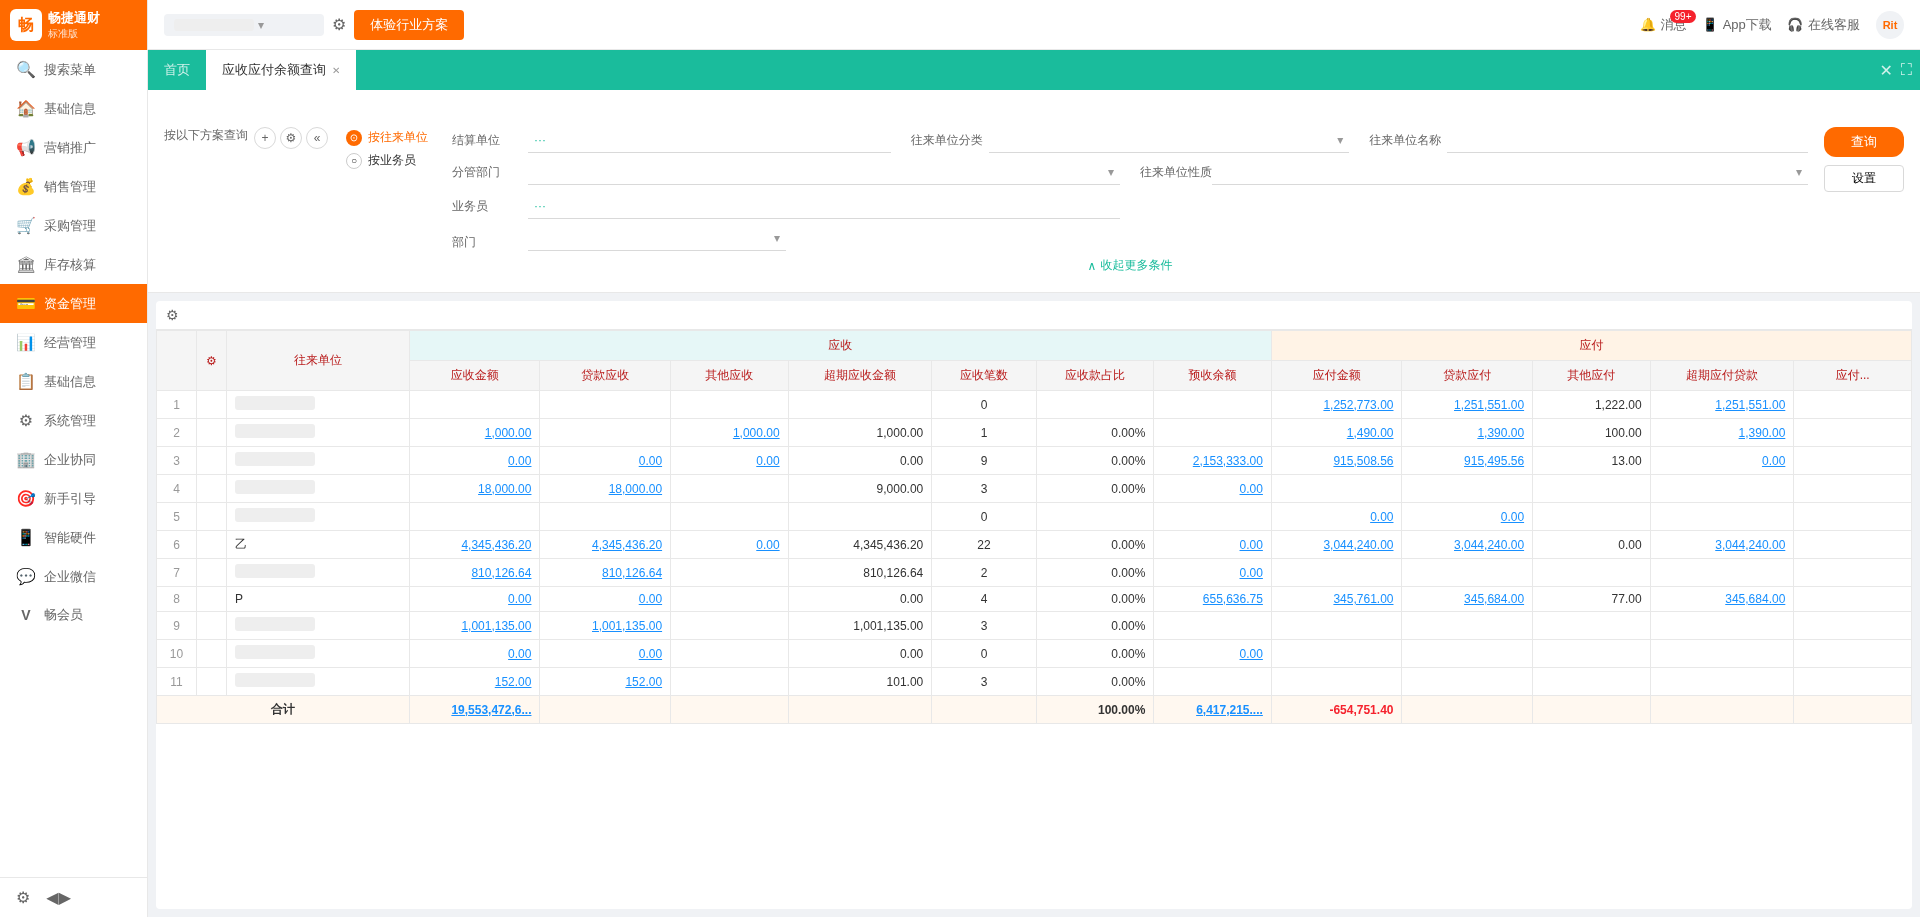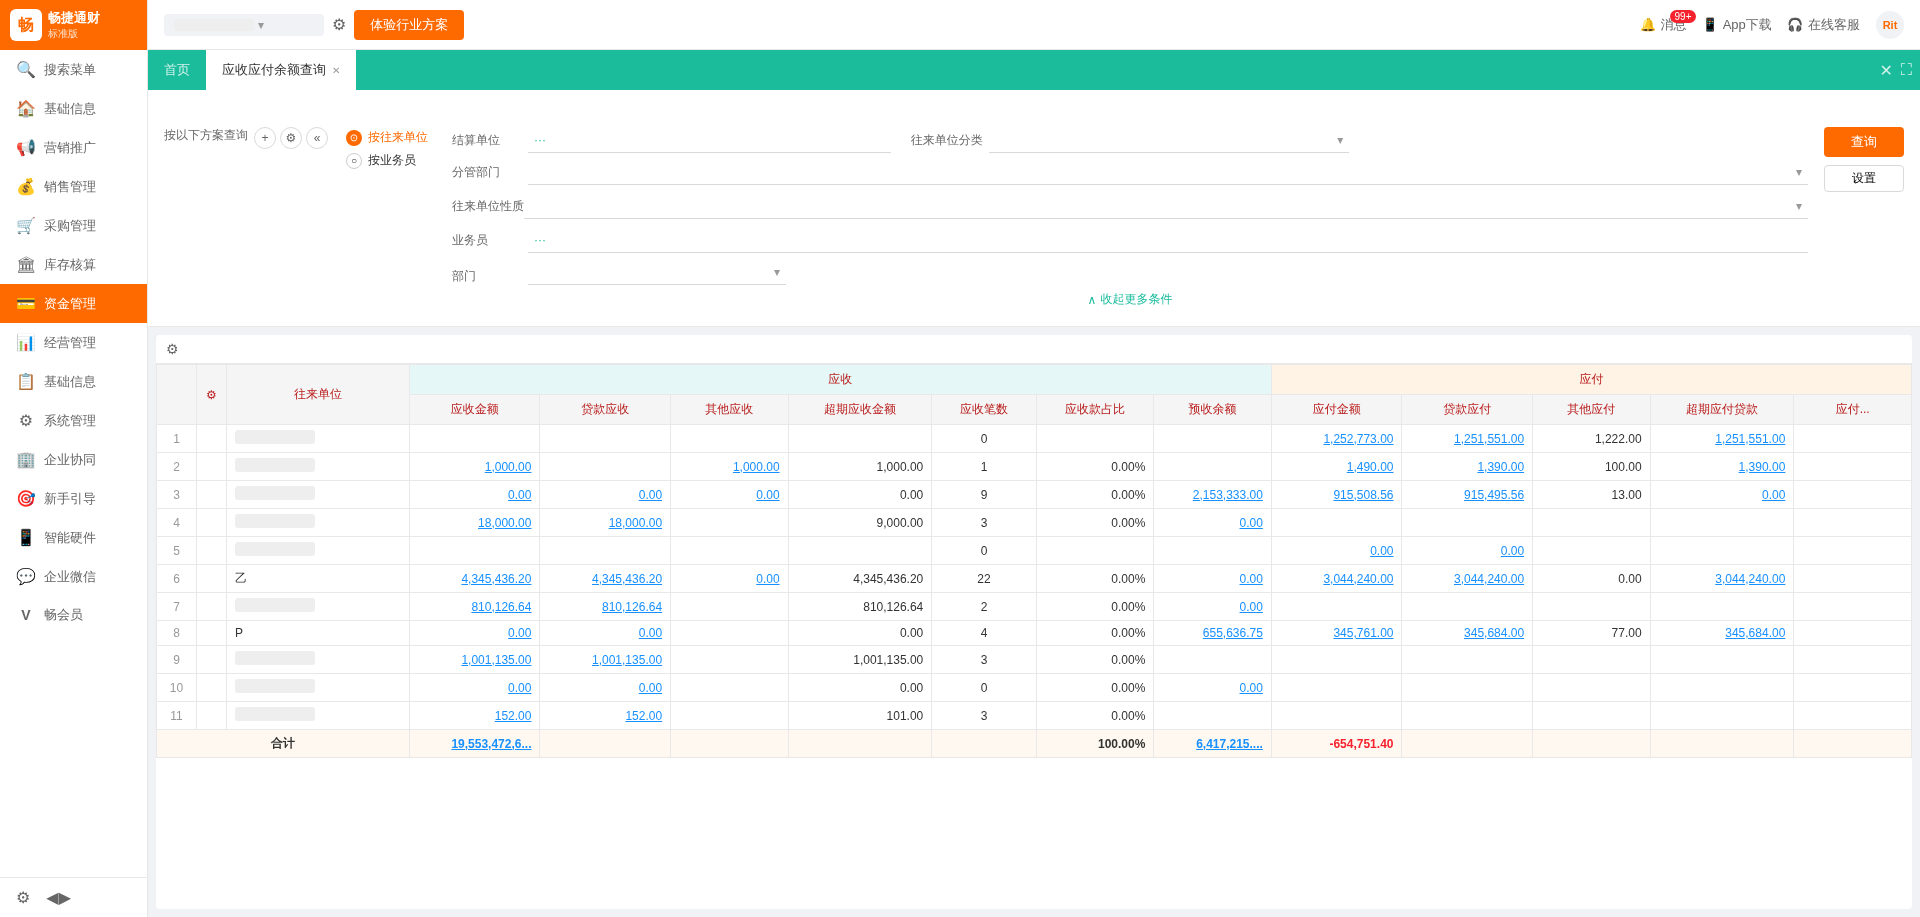--- a/index.html
+++ b/index.html
@@ -50,21 +50,21 @@
     .filter-label { color: #666; font-size: 12px; }
     .filter-btn { width: 22px; height: 22px; border-radius: 50%; border: 1px solid #d9d9d9; display: flex; align-items: center; justify-content: center; cursor: pointer; color: #666; font-size: 12px; }
     .filter-option { display: flex; align-items: center; gap: 6px; padding: 2px 8px; cursor: pointer; border-radius: 4px; font-size: 12px; }
     .filter-option.selected { color: #ff6a00; }
     .filter-option-icon { width: 16px; height: 16px; border-radius: 50%; display: flex; align-items: center; justify-content: center; font-size: 10px; }
     .filter-option.selected .filter-option-icon { background: #ff6a00; color: #fff; }
     .field-label { color: #666; font-size: 12px; white-space: nowrap; min-width: 70px; }
     .field-input { flex: 1; border: none; border-bottom: 1px solid #d9d9d9; padding: 3px 6px; font-size: 12px; outline: none; display: flex; align-items: center; justify-content: space-between; cursor: pointer; min-height: 26px; }
     .collapse-btn { display: flex; align-items: center; gap: 4px; color: #1abc9c; cursor: pointer; font-size: 12px; text-align: center; padding: 4px 0; }
 
-    .query-btn { background: #ff6a00; color: #fff; border: none; padding: 6px 20px; border-radius: 4px; cursor: pointer; font-size: 13px; display: block; width: 100%; margin-bottom: 4px; }
+    .query-btn { background: #ff6a00; color: #fff; border: none; padding: 6px 20px; border-radius: 12px; cursor: pointer; font-size: 13px; display: block; width: 100%; margin-bottom: 4px; }
     .set-btn { border: 1px solid #d9d9d9; background: #fff; padding: 4px 14px; border-radius: 4px; cursor: pointer; font-size: 12px; display: block; width: 100%; text-align: center; }
     .query-actions { display: flex; flex-direction: column; gap: 4px; width: 80px; }
 
     
     .table-area { flex: 1; background: #fff; margin: 8px; border-radius: 4px; overflow: hidden; display: flex; flex-direction: column; }
     .table-toolbar { padding: 6px 10px; display: flex; align-items: center; border-bottom: 1px solid #e8e8e8; }
     .table-wrap { overflow: auto; flex: 1; }
     table { border-collapse: collapse; width: 100%; min-width: 1600px; }
     thead tr { background: #f5f5f5; }
     th { border: 1px solid #e8e8e8; padding: 6px 8px; font-weight: normal; font-size: 12px; color: #b91c1c; text-align: center; white-space: nowrap; }
@@ -240,22 +240,26 @@
             </div>
 
             <div style="display:flex;align-items:center;gap:6px;">
               <span class="field-label">往来单位分类</span>
               <div class="field-input" style="min-width:140px;">
                 <span></span>
                 <span style="color:#999;">▾</span>
               </div>
             </div>
 
+            <div style="display:flex;align-items:center;gap:6px;">
+              <span class="field-label">往来单位名称</span>
+              <div class="field-input" style="min-width:140px;"></div>
+            </div>
           </div>
-          <div style="display:grid;grid-template-columns:1fr;gap:8px 20px;margin-bottom:6px;">
+          <div style="display:grid;grid-template-columns:1fr 1fr;gap:8px 20px;margin-bottom:6px;">
 
             <div style="display:flex;align-items:center;gap:6px;">
               <span class="field-label">分管部门</span>
               <div class="field-input" style="min-width:120px;">
                 <span></span>
                 <span style="color:#999;">▾</span>
               </div>
             </div>
 
             <div style="display:flex;align-items:center;gap:0;">

